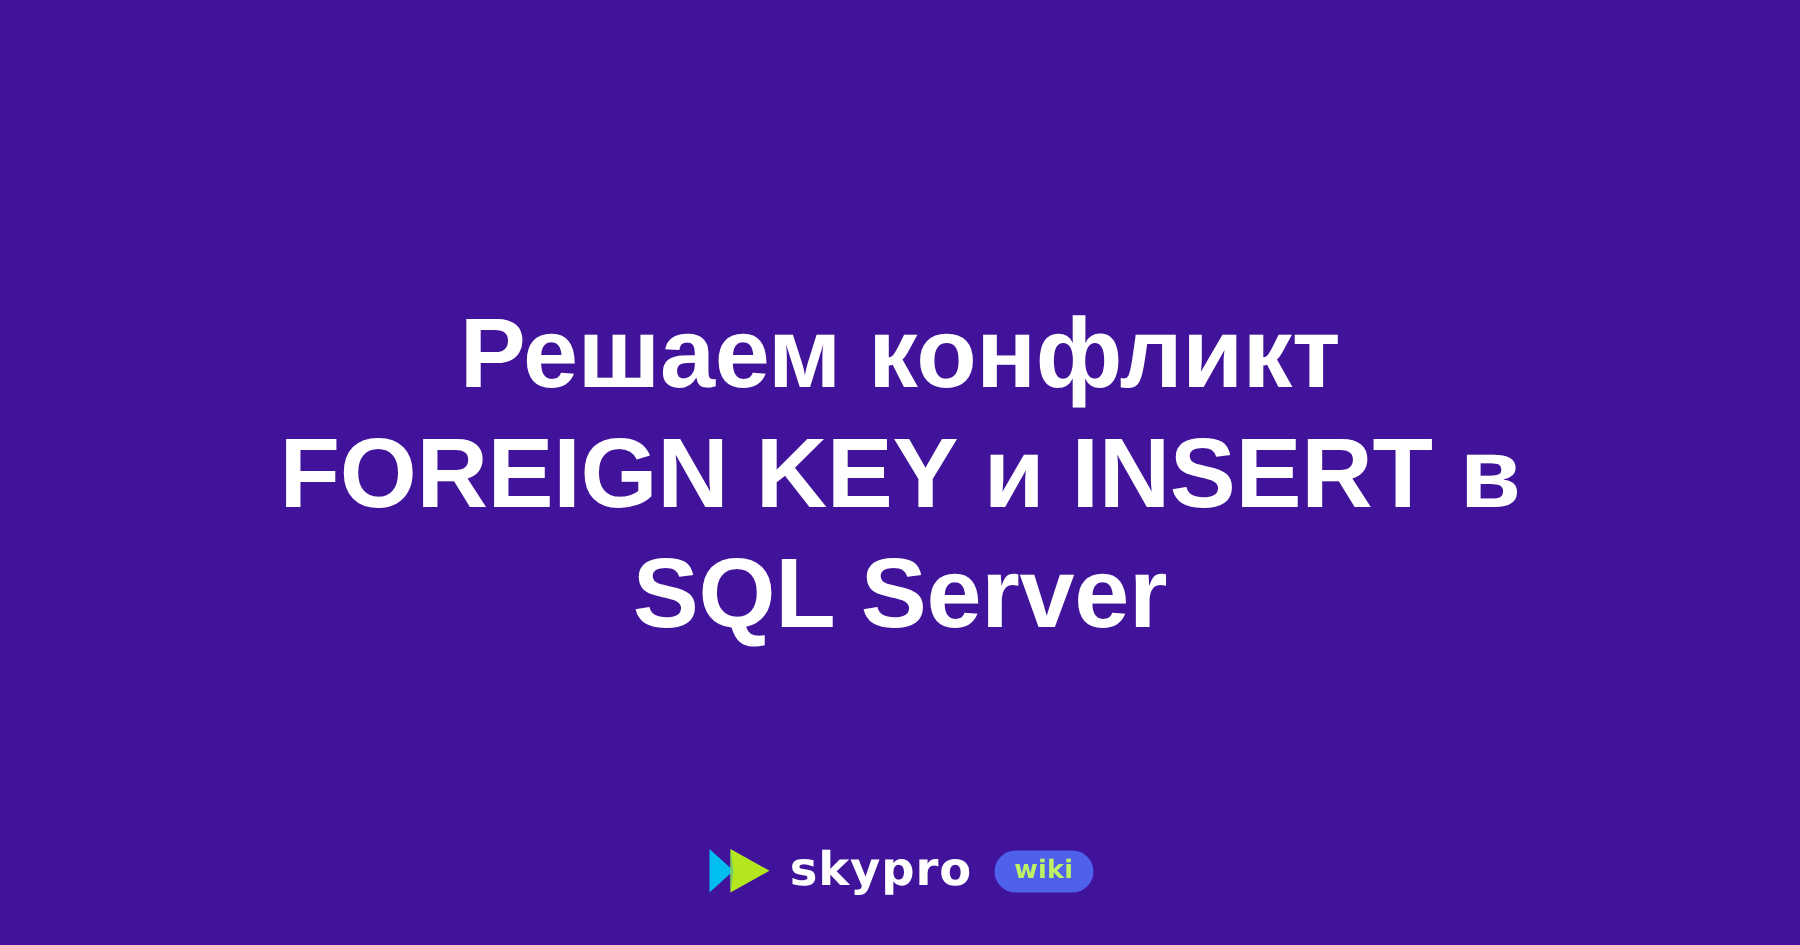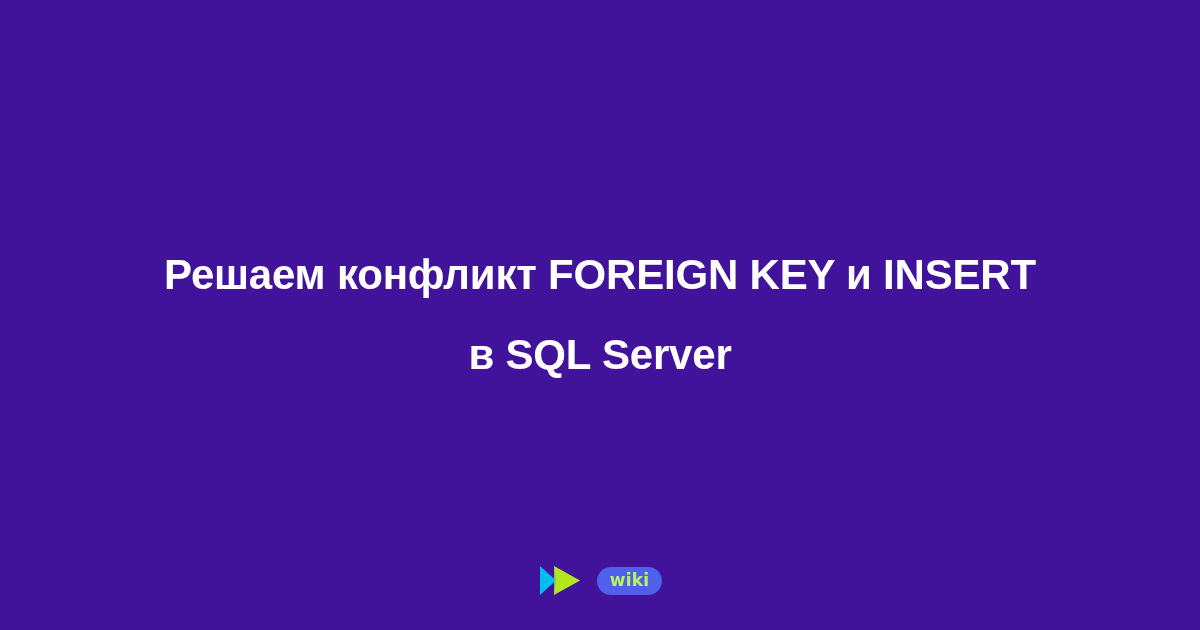--- a/index.html
+++ b/index.html
@@ -39,21 +39,21 @@
     padding: 0 80px;
     box-sizing: border-box;
   }
 
   .page-title {
     margin: 0;
     width: 900px;
     text-align: center;
     color: #FFFFFF;
     font-family: "Liberation Sans", sans-serif;
-    font-size: 42px;
+    font-size: 66px;
     line-height: 80px;
     font-weight: 700;
     letter-spacing: -0.2px;
     word-break: break-word;
   }
 
   
   .footer {
     position: absolute;
     left: 0;
@@ -118,18 +118,19 @@
 
       <svg class="logo-mark" viewBox="0 0 44 31" xmlns="http://www.w3.org/2000/svg">
 
         <path d="M2 1 L18 15.5 L2 30 Z" fill="#00BEF0"></path>
 
         <path d="M16 1 L42 15.5 L16 30 Z" fill="#B4E61E"></path>
 
         <path d="M16 1 L18 15.5 L16 30 Z" fill="#74C86E"></path>
       </svg>
 
+      <span class="brand-name">skypro</span>
 
       <span class="wiki-badge">wiki</span>
     </div>
   </div>
 
 </div>
 
 </body></html>

